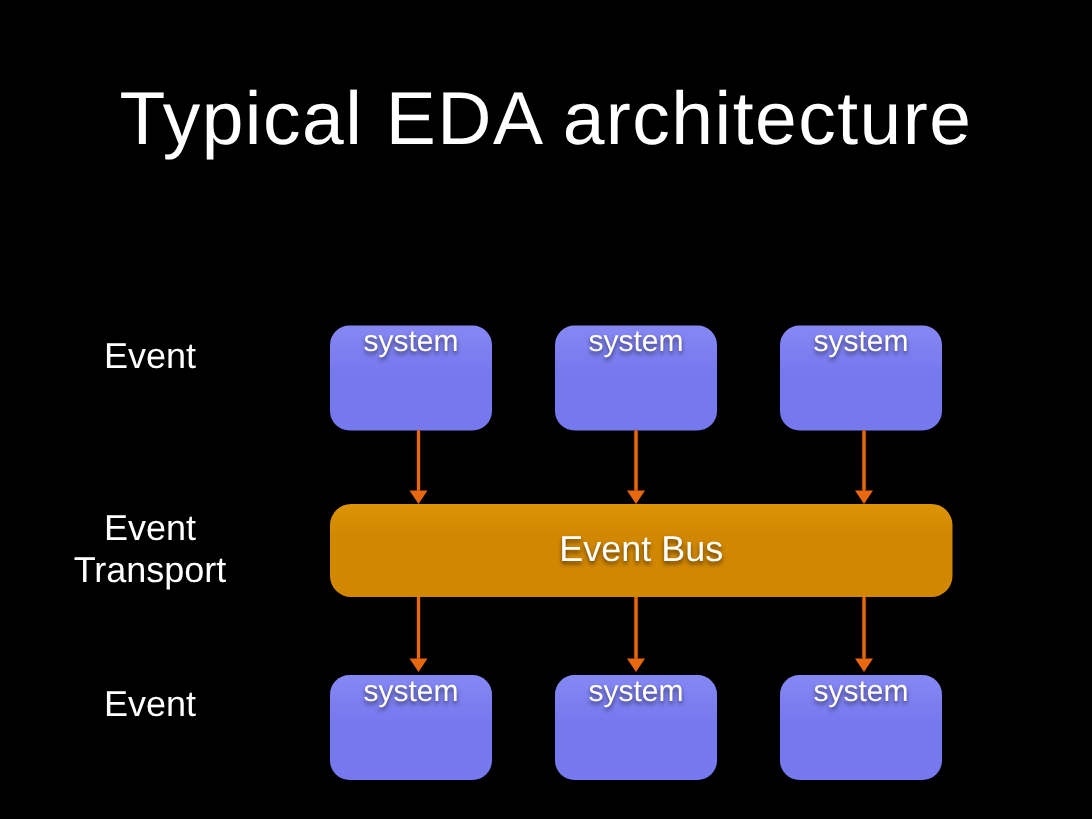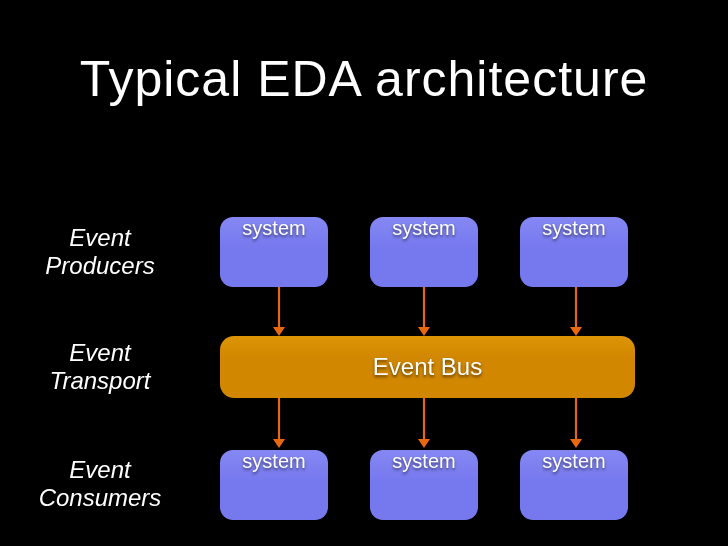--- a/index.html
+++ b/index.html
@@ -37,21 +37,20 @@
     white-space: nowrap;
   }
   .row-label {
     position: absolute;
     left: 0;
     width: 200px;
     text-align: center;
     font-size: 24px;
     line-height: 28px;
     color: var(--text);
-    font-style: italic;
   }
   .row-label.producers { top: 224px; }
   .row-label.transport { top: 339px; }
   .row-label.consumers { top: 456px; }
 
   .system-box {
     position: absolute;
     width: 108px;
     height: 70px;
     border-radius: 13px;
@@ -113,29 +112,27 @@
 </style>
 </head>
 <body>
 
 <div class="slide">
 
   <div class="title">Typical EDA architecture</div>
 
   <div class="row-label producers">
     <div>Event</div>
-    <div>Producers</div>
   </div>
   <div class="row-label transport">
     <div>Event</div>
     <div>Transport</div>
   </div>
   <div class="row-label consumers">
     <div>Event</div>
-    <div>Consumers</div>
   </div>
 
   <div class="system-box row-producers col-1">
     <span>system</span>
   </div>
   <div class="system-box row-producers col-2">
     <span>system</span>
   </div>
   <div class="system-box row-producers col-3">
     <span>system</span>

